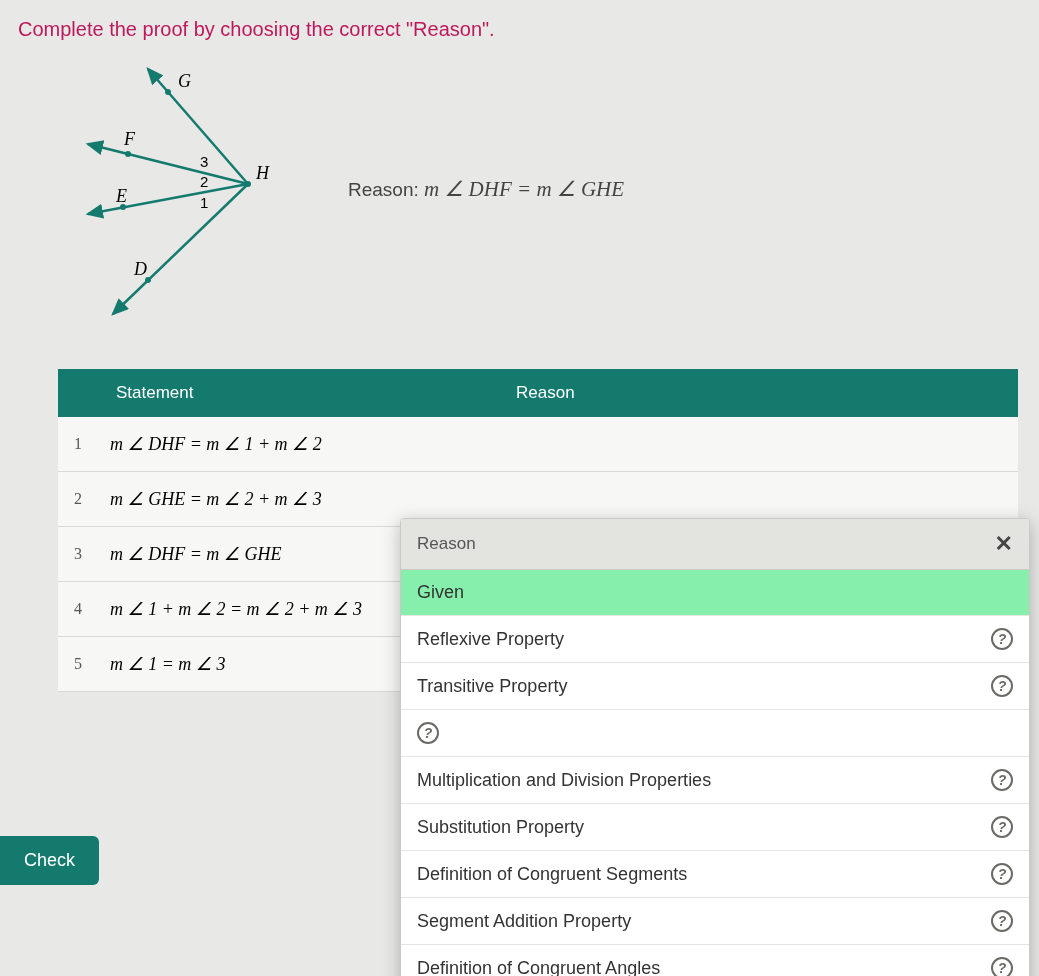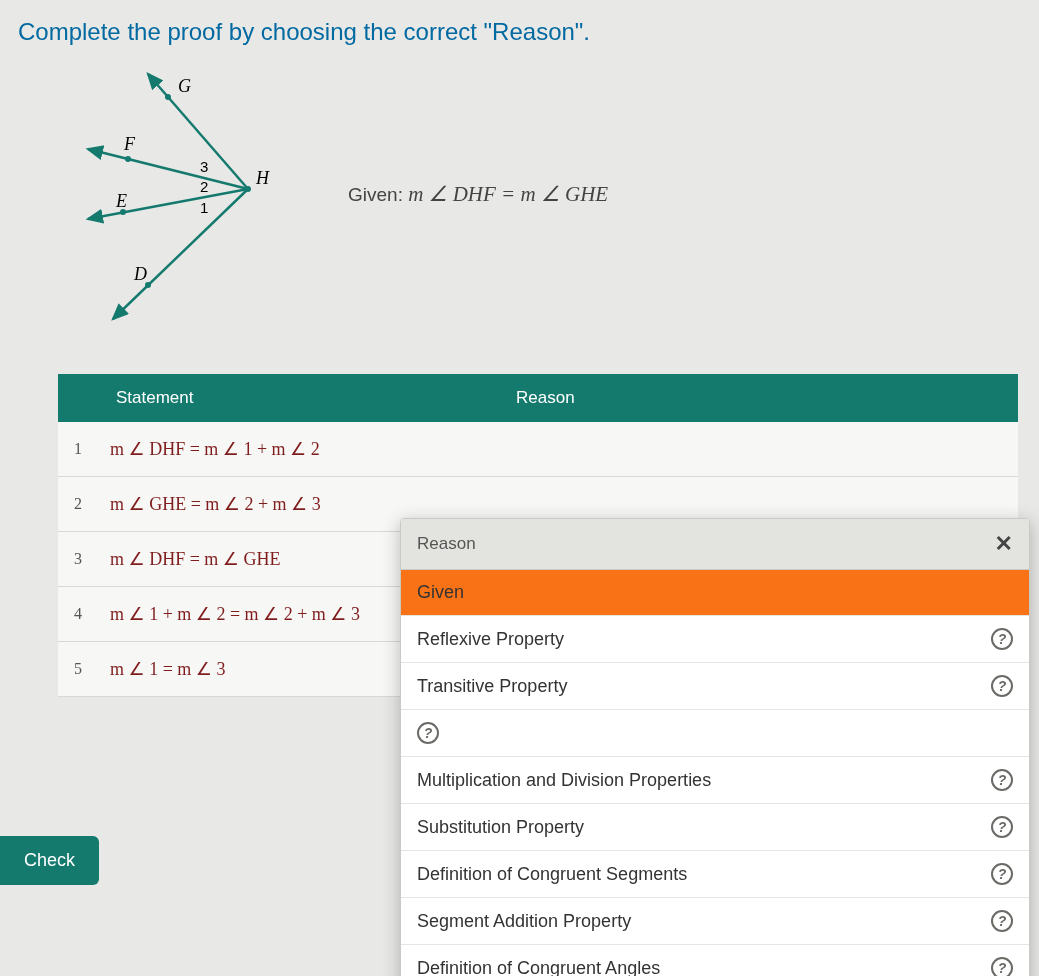--- a/index.html
+++ b/index.html
@@ -7,22 +7,22 @@
     font-family: Verdana, Geneva, sans-serif;
     background: #e8e9e7;
     width: 1039px;
     height: 976px;
     position: relative;
     overflow: hidden;
     color: #333;
   }
   .page { padding: 18px 0 0 18px; }
   .instruction {
-    font-size: 24px;
-    color: #0369a1;
+    font-size: 20px;
+    color: #be185d;
     margin-bottom: 18px;
   }
   .problem-area {
     display: flex;
     align-items: center;
     gap: 60px;
     margin: 10px 0 50px 40px;
   }
   .diagram { width: 230px; height: 260px; }
   .givens { font-size: 19px; color: #444; }
@@ -45,21 +45,22 @@
     font-weight: normal;
     font-size: 17px;
   }
   .proof-table th.num-col { width: 40px; }
   .proof-table th.stmt-col { width: 400px; }
   .proof-table td {
     padding: 16px 12px;
     font-size: 18px;
     border-bottom: 1px solid #d8d8d4;
     font-family: 'Times New Roman', serif;
-    color: #7f1d1d;
+    font-style: italic;
+    color: #000000;
   }
   .proof-table td.num { width: 40px; text-align: center; font-style: normal; font-family: Verdana; font-size:16px; color:#555; }
   .proof-table td.reason-cell { font-family: Verdana; font-style: normal; font-size: 16px; color: #666; }
 
   .check-btn {
     position: absolute;
     left: 0;
     top: 836px;
     background: #157a6e;
     color: #fff;
@@ -96,21 +97,21 @@
     display: flex;
     justify-content: space-between;
     align-items: center;
     padding: 12px 16px;
     font-size: 18px;
     color: #333;
     border-bottom: 1px solid #e5e5e1;
     cursor: pointer;
   }
   .dropdown-item.selected {
-    background: #f97316;
+    background: #86efac;
   }
   .help-icon {
     width: 22px; height: 22px;
     border: 2px solid #6a6a66;
     border-radius: 50%;
     display: inline-flex;
     align-items: center;
     justify-content: center;
     font-size: 14px;
     font-weight: bold;
@@ -151,21 +152,21 @@
       <circle cx="190" cy="125" r="3" fill="#157a6e"></circle>
       <text x="198" y="120" font-family="Times New Roman" font-style="italic" font-size="18">H</text>
 
       <text x="142" y="108" font-size="15">3</text>
       <text x="142" y="128" font-size="15">2</text>
       <text x="142" y="149" font-size="15">1</text>
     </svg>
 
     <div class="givens">
       <div class="row">
-        <span>Given:</span>
+        <span>Reason:</span>
         <span class="math-italic">m ∠ DHF  =  m ∠ GHE</span>
       </div>
     </div>
   </div>
 
   <table class="proof-table">
     <thead>
       <tr>
         <th class="num-col"></th>
         <th class="stmt-col">Statement</th>

